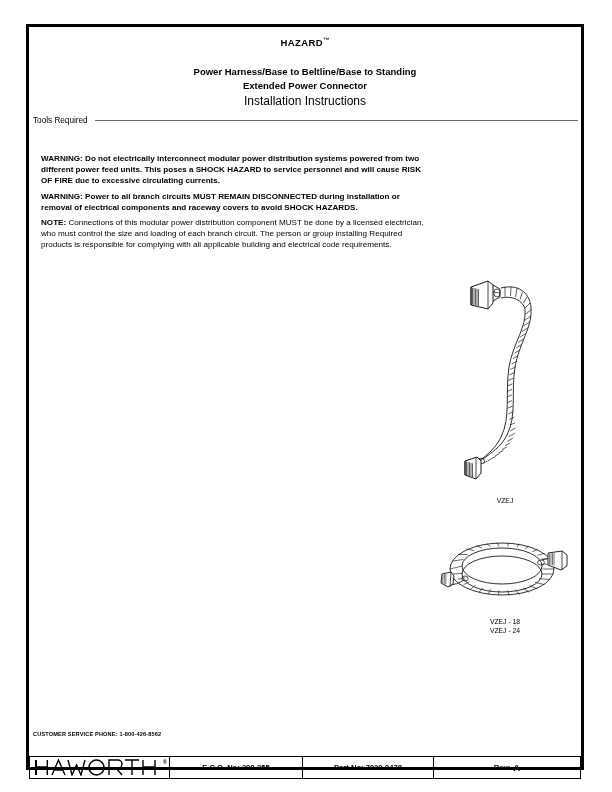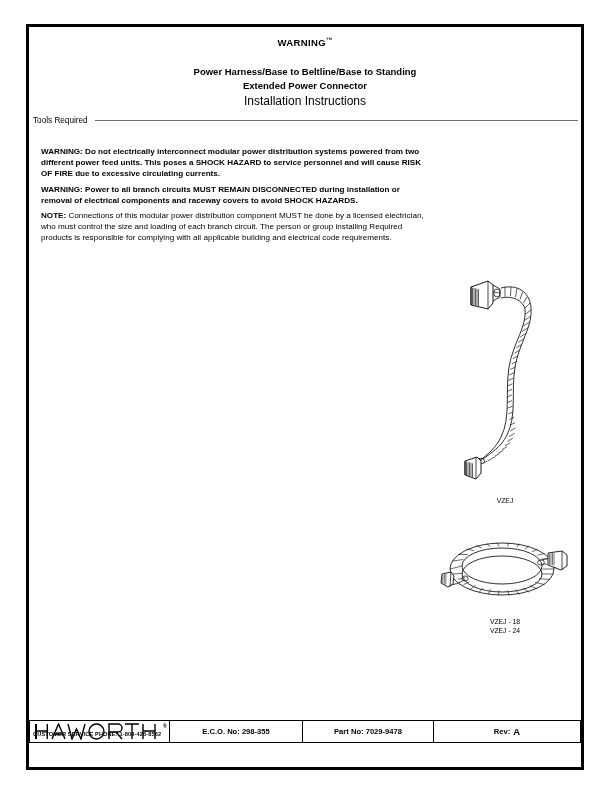--- a/index.html
+++ b/index.html
@@ -88,20 +88,21 @@
   .body-text {
     position: absolute;
     left: 41px;
     top: 146px;
     width: 392px;
   }
   .para {
     font-size: 8.1px;
     line-height: 11.2px;
     text-align: left;
+    margin-top: 7px;
   }
   .para.bold {
     font-weight: bold;
   }
   .para + .para {
     margin-top: 4px;
   }
   .para .lead {
     font-weight: bold;
   }
@@ -130,21 +131,21 @@
     position: absolute;
     left: 33px;
     top: 731px;
     font-size: 5.6px;
     font-weight: bold;
     letter-spacing: 0.15px;
   }
   .footer-bar {
     position: absolute;
     left: 29px;
-    top: 720px;
+    top: 756px;
     width: 552px;
     height: 23px;
     border: 1.5px solid #000;
     box-sizing: border-box;
     display: flex;
     align-items: stretch;
   }
   .fcell {
     display: flex;
     align-items: center;
@@ -179,21 +180,21 @@
   }
 </style>
 </head>
 <body>
 
 <div class="page">
 
   <div class="frame"></div>
 
   <div class="header">
-    <div class="brand-line"><span>WARNING</span><span class="tm">™</span></div>
+    <div class="brand-line"><span>HAZARD</span><span class="tm">™</span></div>
     <div class="title-block">
       <div class="title-line">Power Harness/Base to Beltline/Base to Standing</div>
       <div class="title-line">Extended Power Connector</div>
       <div class="subtitle">Installation Instructions</div>
     </div>
   </div>
 
   <div class="tools-row">
     <div class="tools-label">Tools Required</div>
     <div class="tools-rule"></div>

